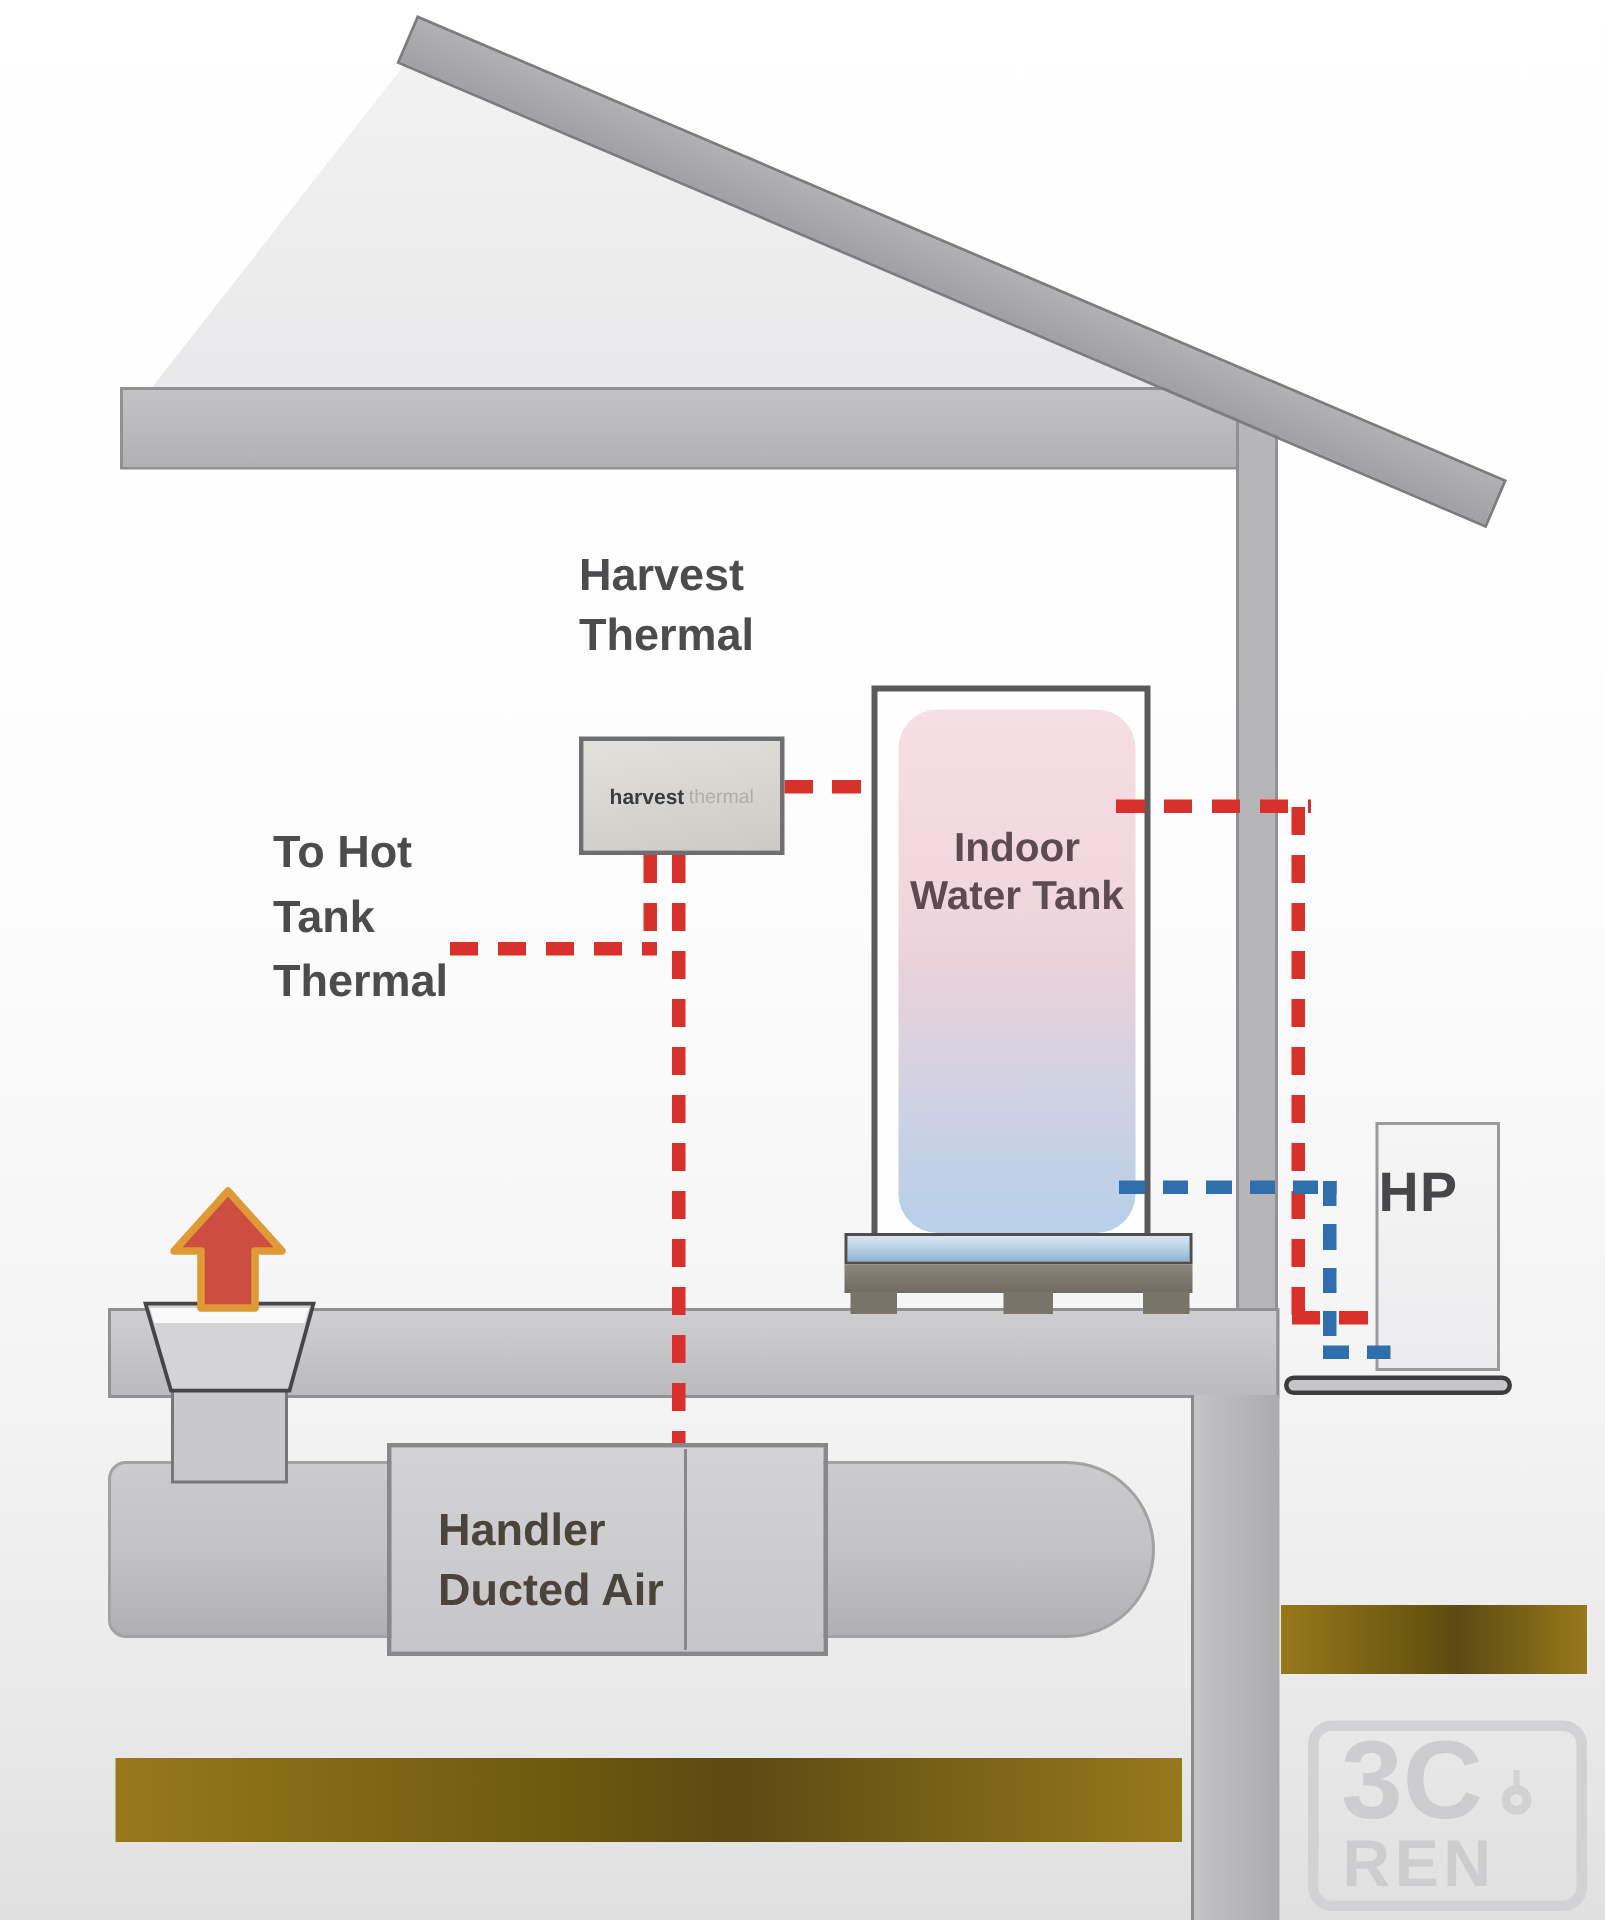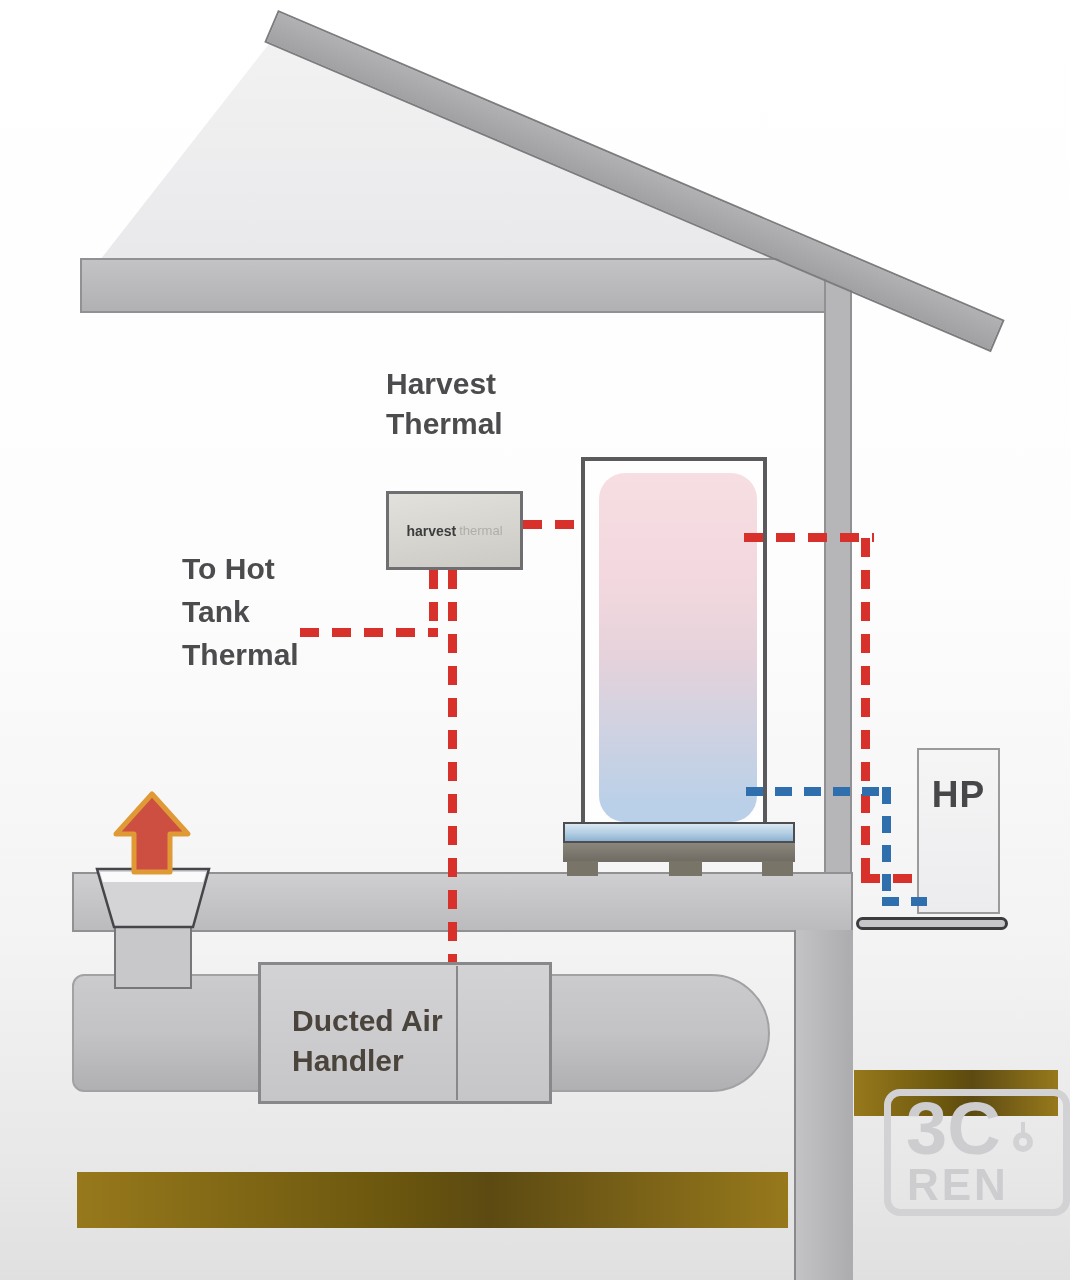--- a/index.html
+++ b/index.html
@@ -25,40 +25,40 @@
   .air-divider{left:456px;top:966px;width:2px;height:134px;background:#88888a;}
   
   .enclosure{left:581px;top:457px;width:186px;height:371px;background:#fefefe;border:4px solid #5a5a5c;box-sizing:border-box;}
   .tank{left:599px;top:473px;width:158px;height:349px;border-radius:26px;
     background:linear-gradient(180deg,var(--tank-warm,#f7dee3) 0%,#f2d8de 32%,#e6d2db 52%,#cfd2e2 74%,var(--tank-cool,#bad0e8) 95%);}
   .tray{left:563px;top:822px;width:232px;height:21px;background:linear-gradient(180deg,#d9e7f1,#b2cde3 55%,#8db2d1);border:2px solid #4e4e50;box-sizing:border-box;}
   .deck{left:563px;top:843px;width:232px;height:19px;background:linear-gradient(180deg,#8a867c,#6f6b62);}
   .leg{top:861px;width:31px;height:15px;background:#787468;}
   
   .hp-shelf{left:856px;top:917px;width:152px;height:13px;background:#c6c6c8;border:3px solid #3c3c3e;border-radius:7px;box-sizing:border-box;}
-  .hp-box{left:917px;top:748px;width:83px;height:166px;background:linear-gradient(180deg,#f5f5f6,#ececee);border:2px solid #9b9b9d;box-sizing:border-box;text-align:center;}
+  .hp-box{left:917px;top:748px;width:83px;height:166px;background:linear-gradient(180deg,#f5f5f6,#ececee);border:2px solid #9b9b9d;box-sizing:border-box;text-align:left;}
   .hp-box .hp-text{margin-top:24px;font-size:37px;font-weight:600;color:#47474a;letter-spacing:1px;}
   
   .controller{left:386px;top:491px;width:137px;height:79px;background:linear-gradient(170deg,#e2e1db,#cbcac4);border:3px solid #6f6f71;box-sizing:border-box;display:flex;align-items:center;justify-content:center;}
   .chip-brand{font-size:14px;font-weight:bold;color:#3c3c3e;}
   .chip-suffix{font-size:13px;color:#b0aeaa;margin-left:3px;}
   
   .pipe-h{height:9px;}
   .pipe-v{width:9px;}
   .pipe-h.hot{background:repeating-linear-gradient(90deg,var(--hot-pipe,#d8302a) 0 19px,transparent 19px 32px);}
   .pipe-v.hot{background:repeating-linear-gradient(180deg,var(--hot-pipe,#d8302a) 0 19px,transparent 19px 32px);}
   .pipe-h.cold{background:repeating-linear-gradient(90deg,var(--cold-pipe,#2f6fad) 0 17px,transparent 17px 29px);}
   .pipe-v.cold{background:repeating-linear-gradient(180deg,var(--cold-pipe,#2f6fad) 0 17px,transparent 17px 29px);}
   
   .lbl{color:#4c4c4e;font-weight:600;font-size:30px;line-height:40px;}
   .lbl-fixtures{line-height:43px;}
   .lbl-air{color:#4a443c;}
   .tank-lbl{left:599px;top:549px;width:158px;text-align:center;font-size:27px;line-height:32px;font-weight:600;color:#5e4a52;}
   
-  .wm{left:872px;top:1089px;width:186px;height:127px;border:7px solid #d2d2d4;border-radius:16px;box-sizing:border-box;color:#cdcdd0;margin-left:12px;}
+  .wm{left:872px;top:1147px;width:186px;height:127px;border:7px solid #d2d2d4;border-radius:16px;box-sizing:border-box;color:#cdcdd0;}
   .wm-top{position:absolute;left:15px;top:-4px;font-size:74px;font-weight:600;line-height:74px;letter-spacing:0px;}
   .wm-ring{position:absolute;left:122px;top:36px;width:20px;height:20px;border:6px solid #d2d2d4;border-radius:50%;box-sizing:border-box;}
   .wm-stem{position:absolute;left:130px;top:26px;width:4px;height:11px;background:#d2d2d4;}
   .wm-bottom{position:absolute;left:16px;top:66px;font-size:44px;font-weight:600;letter-spacing:3px;line-height:46px;text-align:center;}
 </style>
 </head>
 <body>
 
 <div class="stage">
 
@@ -86,20 +86,24 @@
   <div class="abs air-divider"></div>
 
   <svg class="abs" style="left:0;top:760px;" width="320" height="240" viewBox="0 760 320 240">
     <path d="M97,869 L209,869 L193,927 L114,927 Z" fill="#d4d4d6" stroke="#46464a" stroke-width="2.5"></path>
     <path d="M100,872 L206,872 L203,882 L103,882 Z" fill="#fafafa"></path>
     <polygon points="152,794 188,834 170,834 170,872 134,872 134,834 116,834" style="fill:var(--arrow-fill,#cd4f42);stroke:var(--arrow-stroke,#df9a36);" stroke-width="5" stroke-linejoin="round"></polygon>
   </svg>
 
   <div class="abs enclosure"></div>
   <div class="abs tank"></div>
+  <div class="abs tank-lbl">
+    <div>Indoor</div>
+    <div>Water Tank</div>
+  </div>
   <div class="abs tray"></div>
   <div class="abs deck"></div>
   <div class="abs leg" style="left:567px;"></div>
   <div class="abs leg" style="left:669px;width:33px;"></div>
   <div class="abs leg" style="left:762px;"></div>
 
   <div class="abs hp-shelf"></div>
   <div class="abs hp-box">
     <div class="hp-text">HP</div>
   </div>
@@ -124,22 +128,22 @@
   <div class="abs lbl" style="left:386px;top:364px;">
     <div>Harvest</div>
     <div>Thermal</div>
   </div>
   <div class="abs lbl lbl-fixtures" style="left:182px;top:547px;">
     <div>To Hot</div>
     <div>Tank</div>
     <div>Thermal</div>
   </div>
   <div class="abs lbl lbl-air" style="left:292px;top:1001px;">
+    <div>Handler</div>
     <div>Ducted Air</div>
-    <div>Handler</div>
   </div>
 
   <div class="abs wm">
     <div class="wm-top">3C</div>
     <div class="wm-stem"></div>
     <div class="wm-ring"></div>
     <div class="wm-bottom">REN</div>
   </div>
 
 </div>

